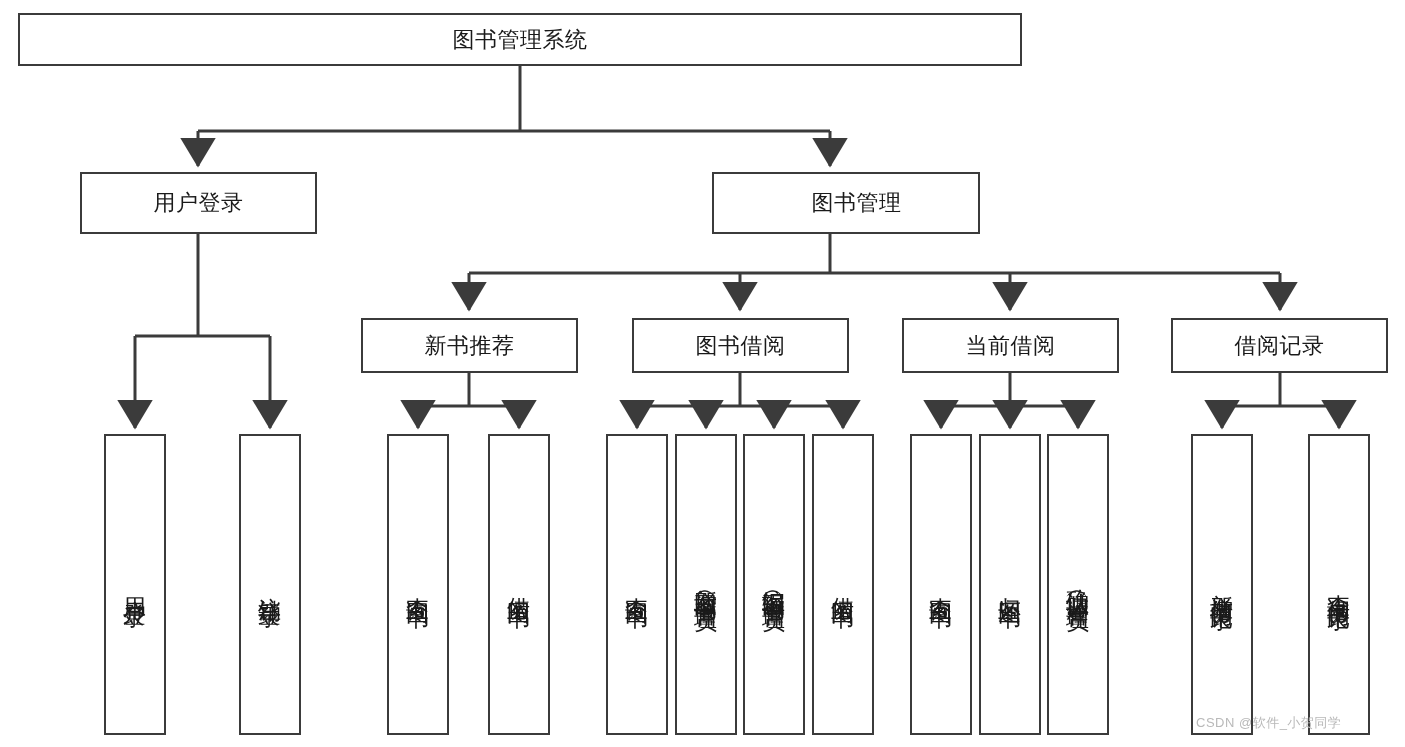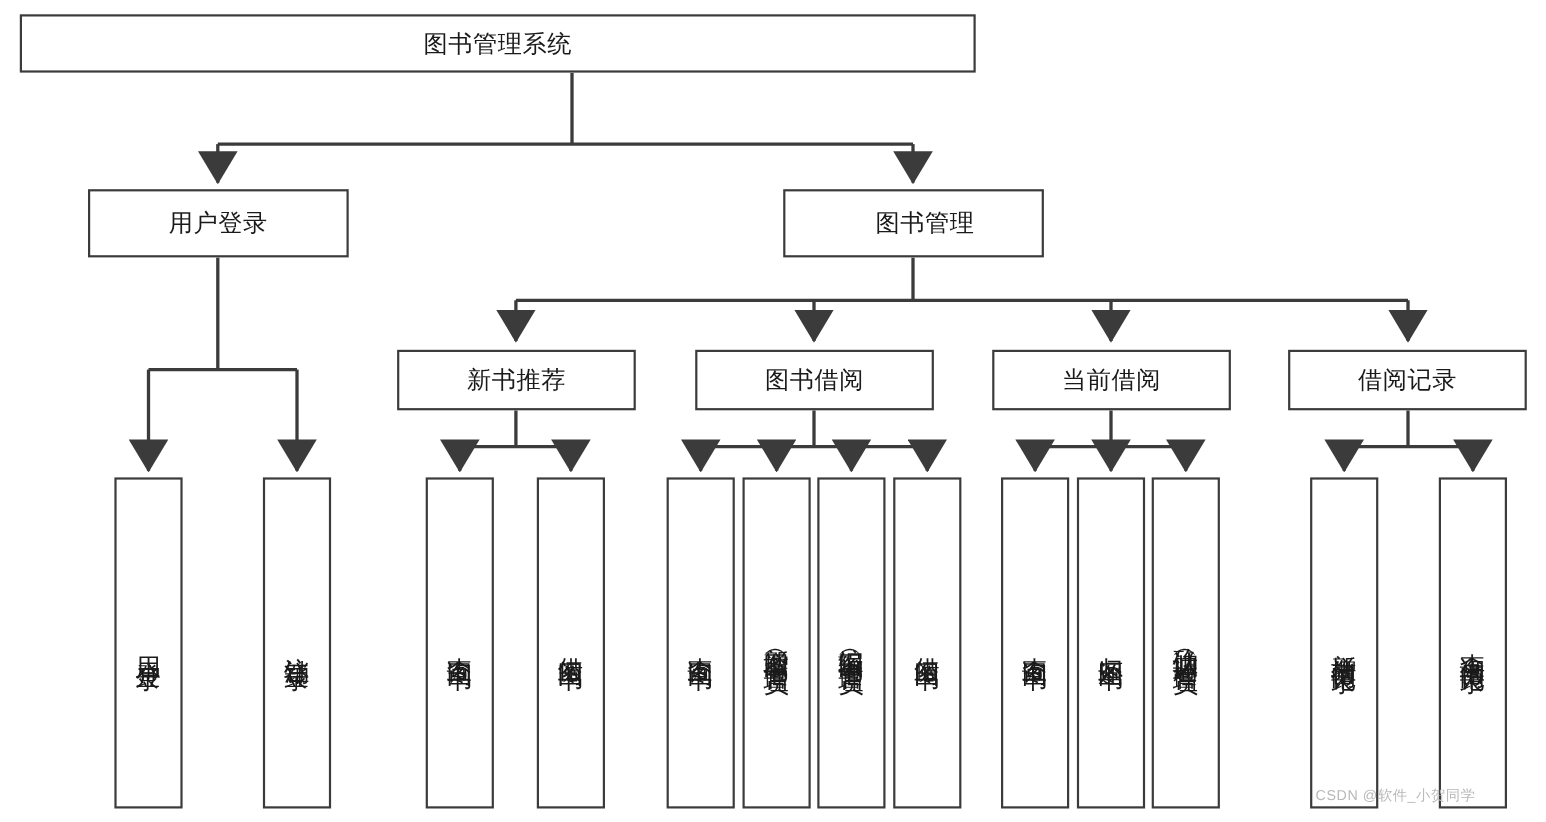--- a/index.html
+++ b/index.html
@@ -104,29 +104,29 @@
       <path d="M1010,406 L1010,428" marker-end="url(#arrow)"></path>
       <path d="M1078,406 L1078,428" marker-end="url(#arrow)"></path>
 
       <path d="M1280,373 L1280,406"></path>
       <path d="M1222,406 L1339,406"></path>
       <path d="M1222,406 L1222,428" marker-end="url(#arrow)"></path>
       <path d="M1339,406 L1339,428" marker-end="url(#arrow)"></path>
     </g>
   </svg>
 
-  <div class="node node-h" style="left:18px; top:13px; width:869px; height:53px;">
+  <div class="node node-h" style="left:18px; top:13px; width:1004px; height:53px;">
     <span>图书管理系统</span>
   </div>
 
   <div class="node node-h" style="left:80px; top:172px; width:237px; height:62px;">
     <span>用户登录</span>
   </div>
 
-  <div class="node node-h" style="left:712px; top:172px; width:237px; height:62px;padding-left:21px;">
+  <div class="node node-h" style="left:712px; top:172px; width:268px; height:62px;padding-left:21px;">
     <span>图书管理</span>
   </div>
 
   <div class="node node-h" style="left:632px; top:318px; width:217px; height:55px;">
     <span>图书借阅</span>
   </div>
 
   <div class="node node-h" style="left:361px; top:318px; width:217px; height:55px;">
     <span>新书推荐</span>
   </div>

